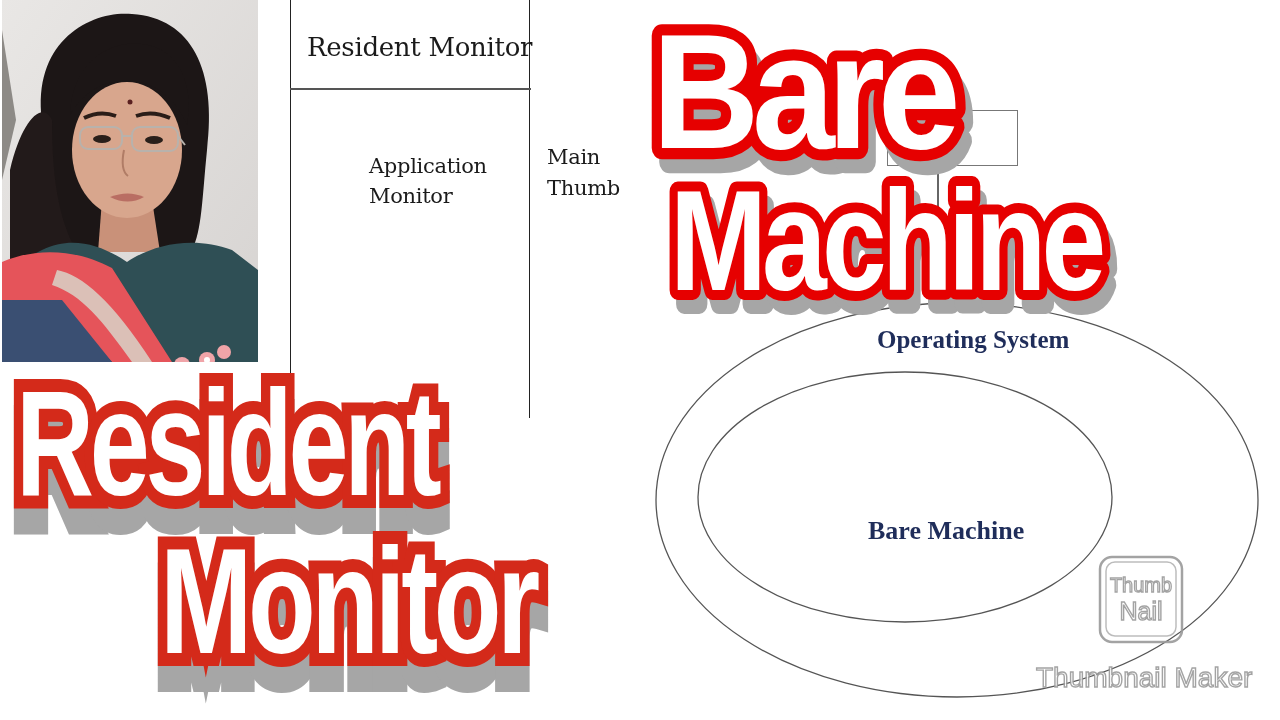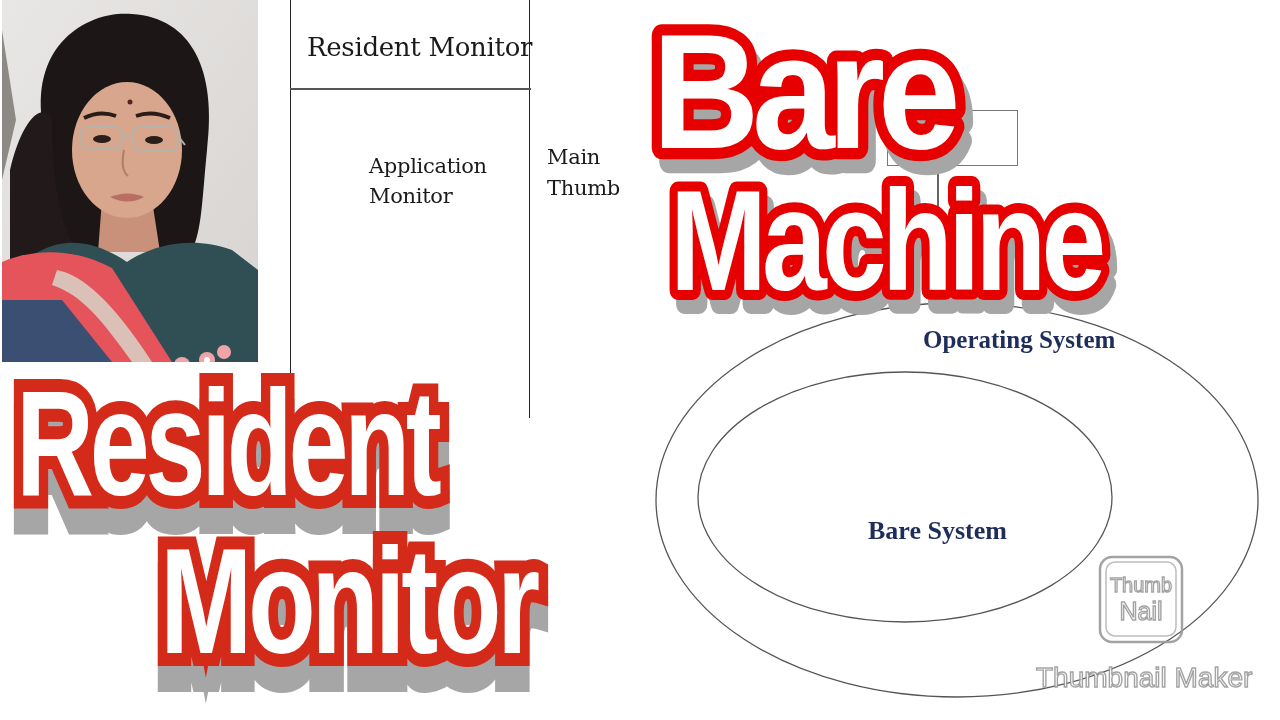--- a/index.html
+++ b/index.html
@@ -22,21 +22,21 @@
     #app-label { left: 333px; top: 151px; font-size: 21px; line-height: 30px; letter-spacing: -0.3px; margin-left: 36px; }
     #mem-label { left: 547px; top: 142px; font-size: 21px; line-height: 31px; letter-spacing: -0.3px; }
 
     
     .conn-box { left: 887px; top: 110px; width: 131px; height: 56px; border: 1.5px solid #777; box-sizing: border-box; }
     .conn-line { left: 937px; top: 164px; width: 1.5px; height: 44px; background: #666; }
     .conn-arrow { left: 932px; top: 160px; width: 0; height: 0; border-left: 6px solid transparent; border-right: 6px solid transparent; border-bottom: 9px solid #666; }
 
     
     #ellipses { left: 640px; top: 280px; }
-    #os-label { left: 877px; top: 326px; font-family: "Liberation Serif", serif; font-weight: bold; font-size: 25px; color: #1f2d5a; margin-left: 46px; }
+    #os-label { left: 877px; top: 326px; font-family: "Liberation Serif", serif; font-weight: bold; font-size: 25px; color: #1f2d5a; }
     #bm-label { left: 868px; top: 516px; font-family: "Liberation Serif", serif; font-weight: bold; font-size: 26px; color: #1f2d5a; }
   </style>
 </head>
 <body>
 
 <div id="photo" class="abs">
   <svg width="256" height="362" viewBox="0 0 256 362">
     <defs>
       <linearGradient id="wall" x1="0" y1="0" x2="1" y2="1">
         <stop offset="0" stop-color="#e9e7e5"></stop>
@@ -101,21 +101,21 @@
 
 <div class="abs conn-box"></div>
 <div class="abs conn-line"></div>
 <div class="abs conn-arrow"></div>
 
 <svg id="ellipses" class="abs" width="640" height="440">
   <ellipse cx="317" cy="220" rx="301" ry="197" fill="none" stroke="#555" stroke-width="1.3"></ellipse>
   <ellipse cx="265" cy="217" rx="207" ry="125" fill="none" stroke="#555" stroke-width="1.3"></ellipse>
 </svg>
 <div id="os-label" class="abs">Operating System</div>
-<div id="bm-label" class="abs">Bare System</div>
+<div id="bm-label" class="abs">Bare Machine</div>
 
 <svg class="abs" style="left:0;top:0;" width="1280" height="720">
   <defs>
     <style>
       .tt { font-family: "Liberation Sans", sans-serif; font-weight: bold; }
     </style>
   </defs>
 
   <g transform="translate(652,148) scale(0.93,1.02)">
     <text class="tt" x="8" y="14" font-size="160" letter-spacing="-8" fill="#a6a6a6" stroke="#a6a6a6" stroke-width="22" stroke-linejoin="round">Bare</text>

